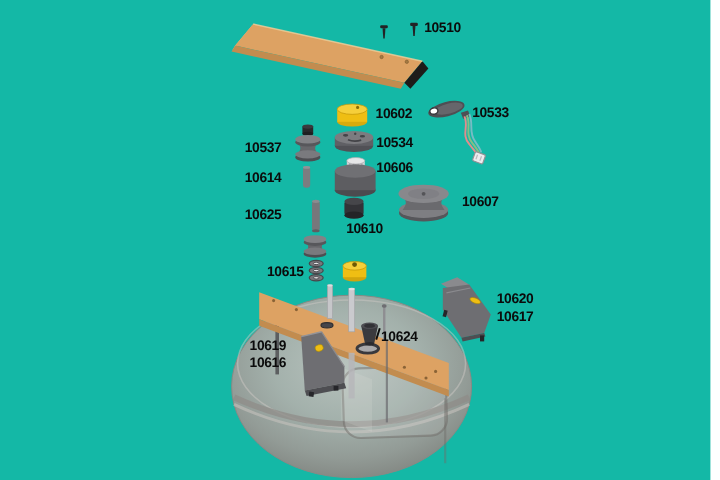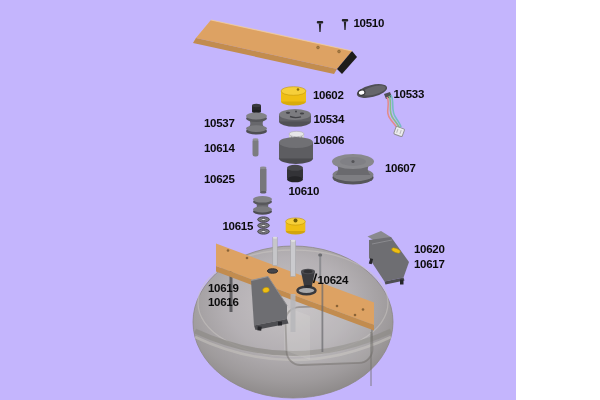--- a/index.html
+++ b/index.html
@@ -1,16 +1,16 @@
 <!DOCTYPE html>
 <html><head>
 <meta charset="utf-8">
 <style>
   html,body{margin:0;padding:0;background:#ffffff;}
-  .stage{position:relative;width:516px;height:400px;background:#c4b5fd;overflow:hidden;}
+  .stage{position:relative;width:592px;height:400px;background:#14b8a6;overflow:hidden;}
   .stage svg{position:absolute;left:0;top:0;display:block;}
   .plabel{
     font-family:"Liberation Sans", sans-serif;
     font-weight:700;
     font-size:11.5px;
     letter-spacing:-0.3px;
     fill:#0b0b0b;
   }
 </style>
 </head>

